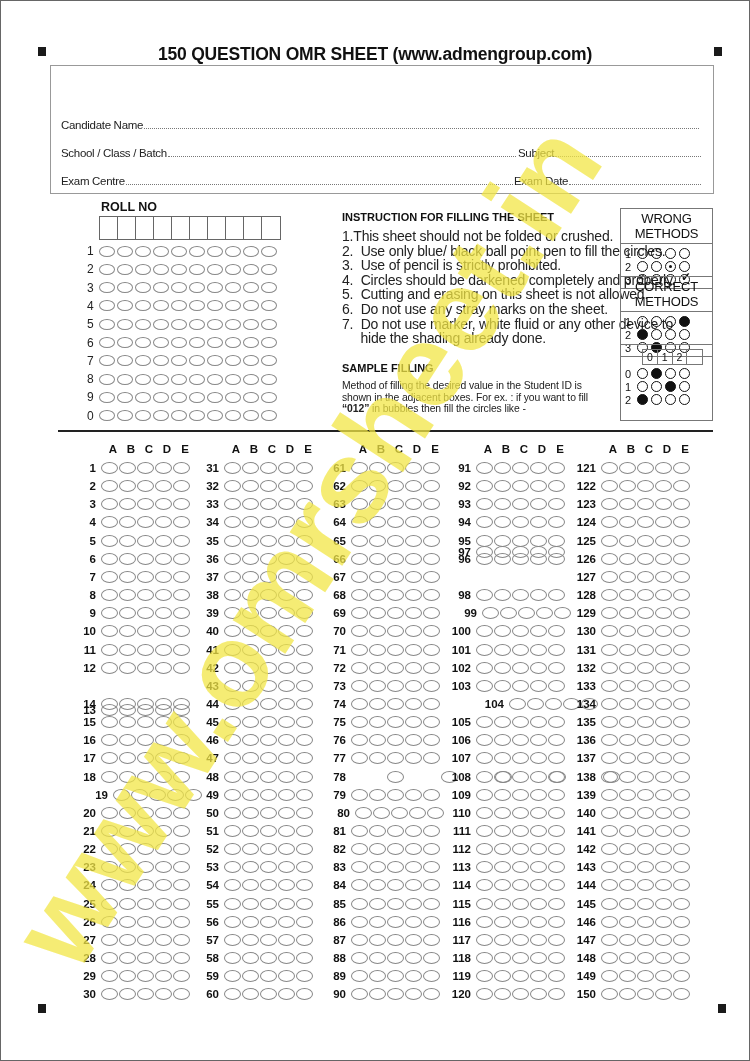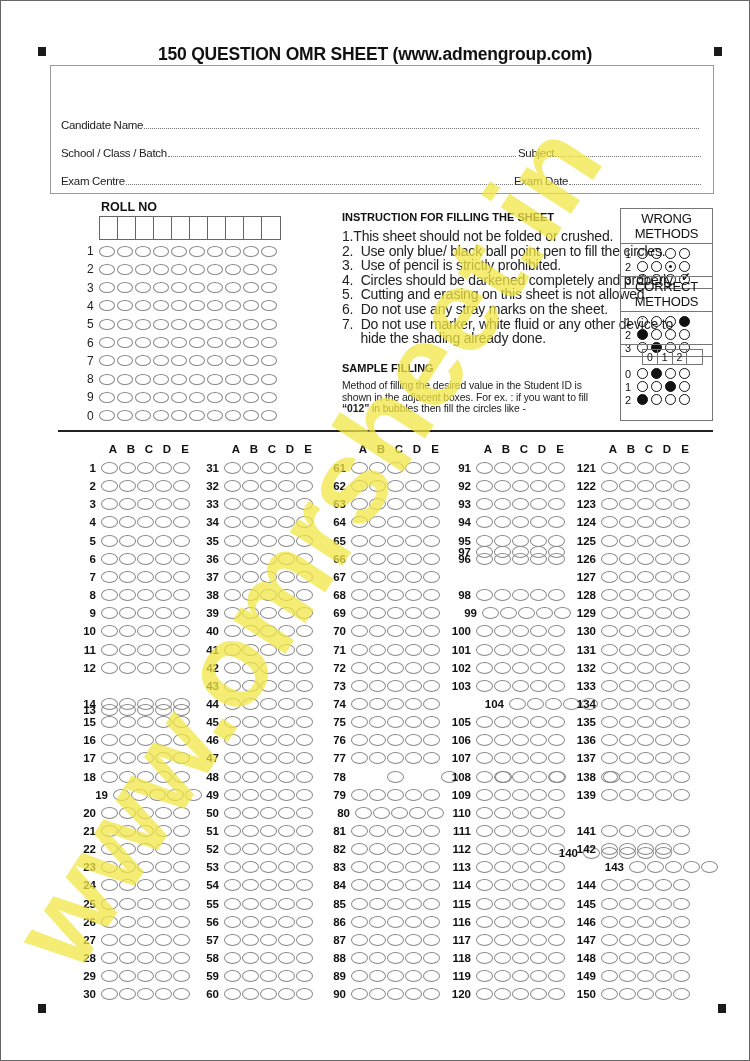--- a/index.html
+++ b/index.html
@@ -1465,21 +1465,21 @@
         <span class="bub"></span>
       </div>
       <div class="q-row" style="left: 562px; top: 786.7px;">
         <span class="qn" style="width: 38px;">139</span>
         <span class="bub"></span>
         <span class="bub"></span>
         <span class="bub"></span>
         <span class="bub"></span>
         <span class="bub"></span>
       </div>
-      <div class="q-row" style="left: 544px; top: 804.85px; margin-top: 40px;">
+      <div class="q-row" style="left: 562px; top: 804.85px;">
         <span class="qn" style="width: 38px;">140</span>
         <span class="bub"></span>
         <span class="bub"></span>
         <span class="bub"></span>
         <span class="bub"></span>
         <span class="bub"></span>
       </div>
       <div class="q-row" style="left: 562px; top: 823px;">
         <span class="qn" style="width: 38px;">141</span>
         <span class="bub"></span>
@@ -1489,21 +1489,21 @@
         <span class="bub"></span>
       </div>
       <div class="q-row" style="left: 562px; top: 841.15px;">
         <span class="qn" style="width: 38px;">142</span>
         <span class="bub"></span>
         <span class="bub"></span>
         <span class="bub"></span>
         <span class="bub"></span>
         <span class="bub"></span>
       </div>
-      <div class="q-row" style="left: 562px; top: 859.3px; padding-left: 28px;">
+      <div class="q-row" style="left: 562px; top: 859.3px;">
         <span class="qn" style="width: 38px;">143</span>
         <span class="bub"></span>
         <span class="bub"></span>
         <span class="bub"></span>
         <span class="bub"></span>
         <span class="bub"></span>
       </div>
       <div class="q-row" style="left: 562px; top: 877.45px;">
         <span class="qn" style="width: 38px;">144</span>
         <span class="bub"></span>

